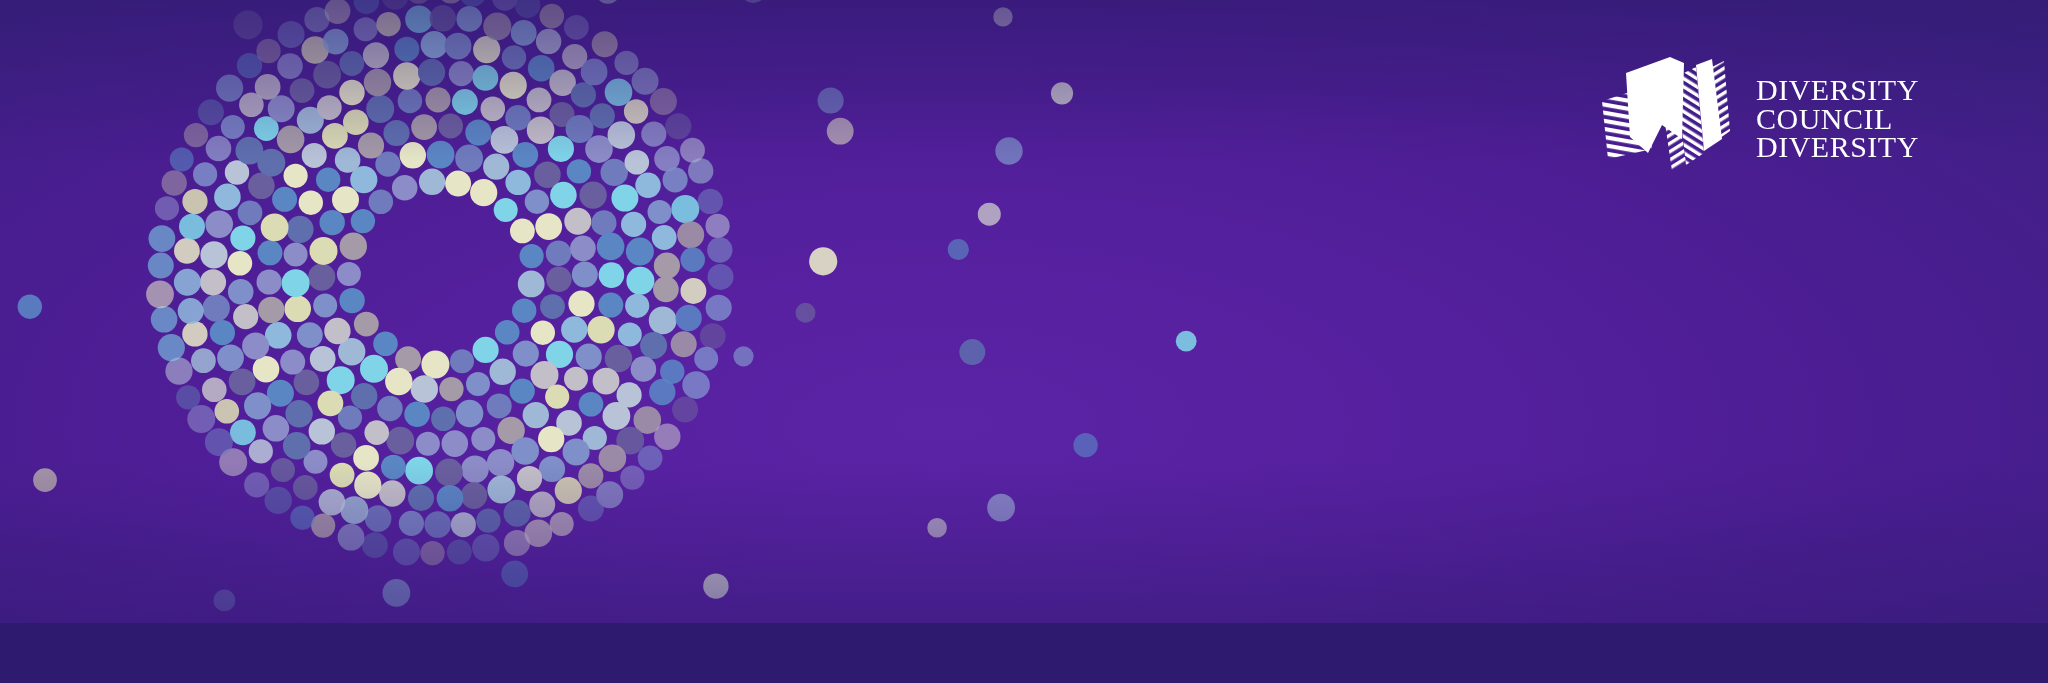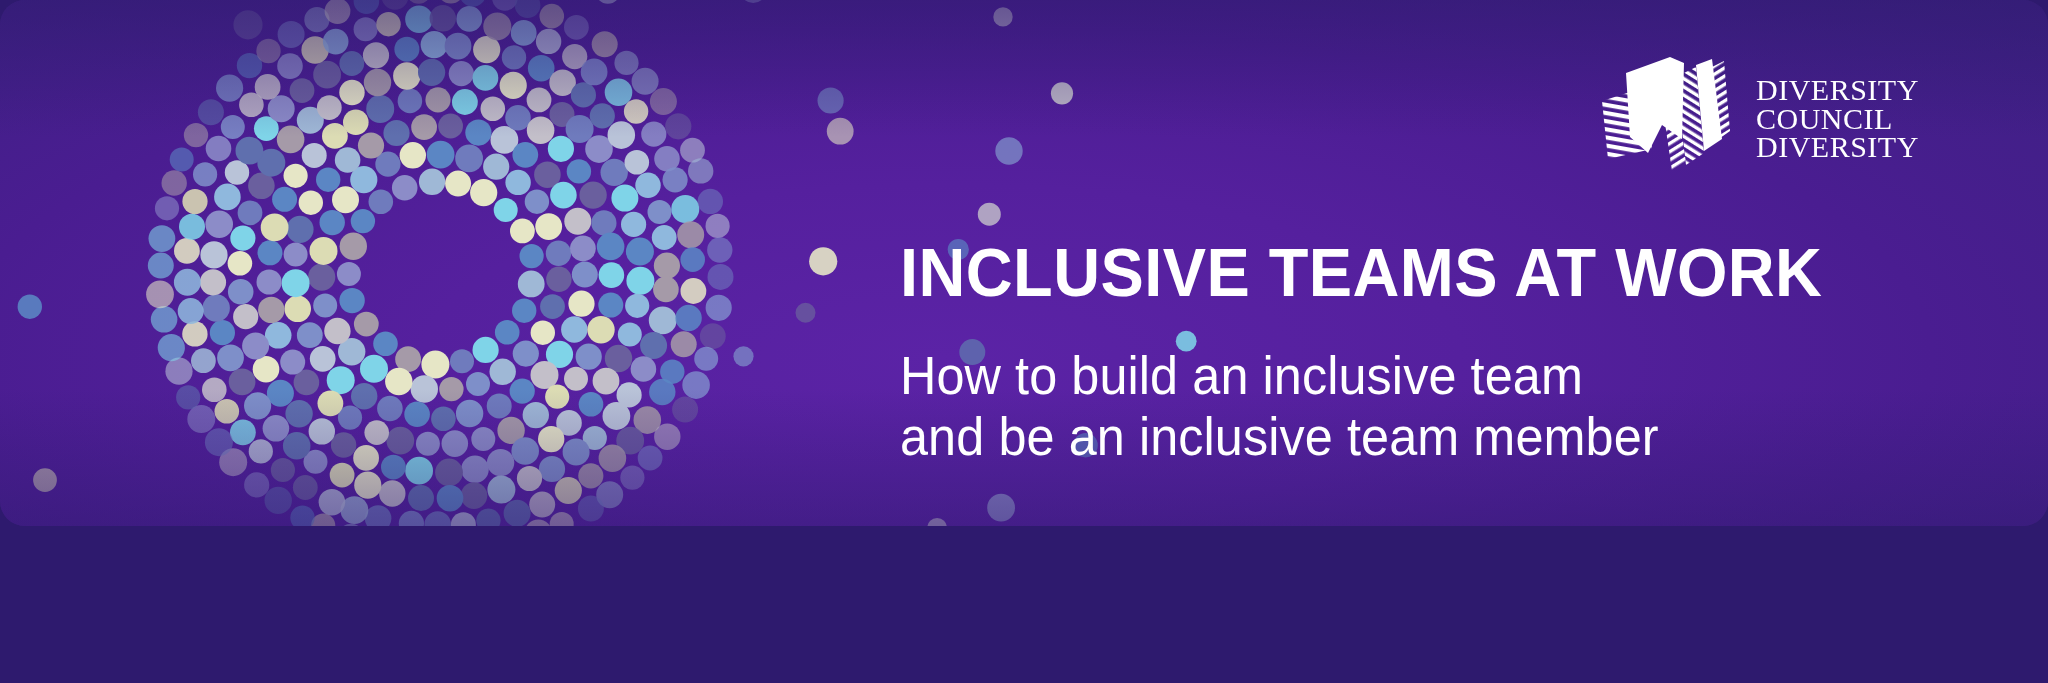--- a/index.html
+++ b/index.html
@@ -2,26 +2,25 @@
 <html><head>
 <meta charset="utf-8">
 <title>Inclusive Teams at Work — Banner</title>
 <style>
   html,body{margin:0;padding:0;background:#2e1a6e;}
   *{box-sizing:border-box;}
 
   .banner{
     position:relative;
     width:2048px;
-    height:526px;
+    height:623px;
     overflow:hidden;
     font-family:"Liberation Sans", sans-serif;
     background:
       radial-gradient(115% 150% at 46% 68%, #5b23a6 0%, #55209e 22%, #4a1d91 42%, #3d2183 64%, #35206f 85%, #2f1c65 100%);
-    border-radius: 25px;
   }
   
   .banner::after{
     content:"";
     position:absolute;inset:0;
     background:linear-gradient(180deg, rgba(46,26,110,.55) 0%, rgba(46,26,110,0) 26%, rgba(46,26,110,0) 74%, rgba(46,26,110,.45) 100%);
     pointer-events:none;
   }
 
   .dots-layer{
@@ -497,21 +496,14 @@
         <polygon points="108,16 124,8 130,78 116,88" fill="url(#hatchA)"></polygon>
       </svg>
     </div>
     <div class="logo-words">
       <div>DIVERSITY</div>
       <div>COUNCIL</div>
       <div>DIVERSITY</div>
     </div>
   </div>
 
-  <div class="text-block">
-    <h1 class="headline">INCLUSIVE TEAMS AT WORK</h1>
-    <p class="subhead">
-      <span>How to build an inclusive team</span>
-      <span>and be an inclusive team member</span>
-    </p>
-  </div>
 
 </div>
 
 </body></html>

